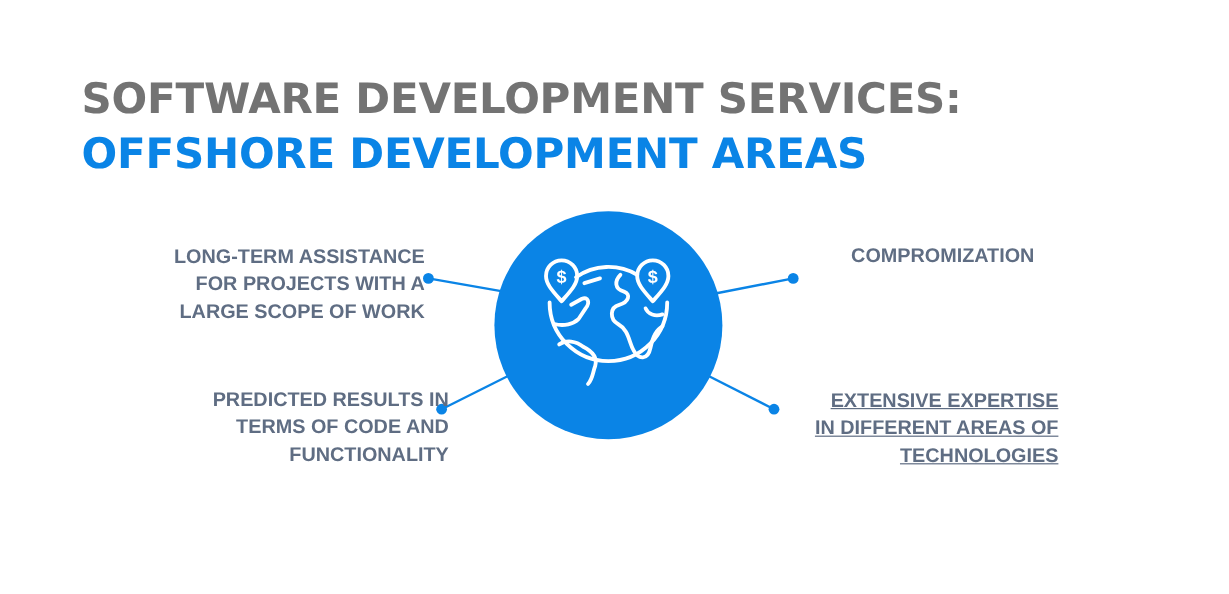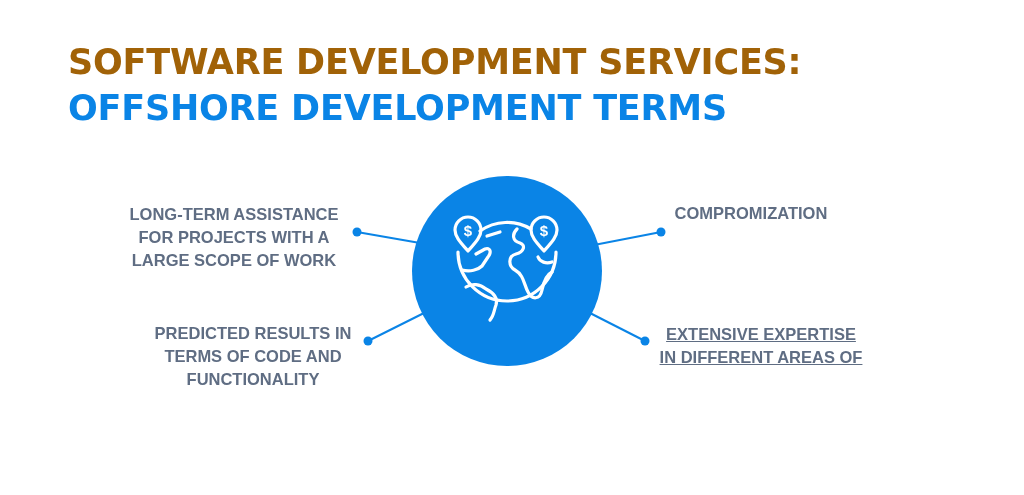--- a/index.html
+++ b/index.html
@@ -19,53 +19,53 @@
       left: 68px;
       top: 39px;
       margin: 0;
       font-family: "DejaVu Sans", "Liberation Sans", sans-serif;
       font-weight: 900;
       font-size: 35px;
       line-height: 46px;
       letter-spacing: -0.2px;
       white-space: nowrap;
     }
-    .title .line1 { display: block; color: #a16207; font-weight: bold; }
+    .title .line1 { display: block; color: #737373; font-weight: bold; margin-top: 21px; }
     .title .line2 { display: block; color: #0a84e6; font-weight: bold; }
 
     .diagram {
       position: absolute;
       left: 0;
       top: 0;
       width: 1024px;
       height: 495px;
     }
     .label {
       position: absolute;
       text-align: center;
       color: #5f6d83;
       font-family: "Liberation Sans", sans-serif;
       font-weight: bold;
       font-size: 16.5px;
       line-height: 23px;
       text-transform: uppercase;
       white-space: nowrap;
     }
-    .label span { display: block; }
+    .label span { display: block; text-align: right; }
     #label-tl { left: 114px; top: 203px; width: 240px; }
     #label-tr { left: 640px; top: 202px; width: 222px; }
     #label-bl { left: 132px; top: 322px; width: 242px; }
     #label-br { left: 640px; top: 323px; width: 242px; text-decoration: underline; }
   </style>
 </head>
 <body>
 
 <h1 class="title">
   <span class="line1">SOFTWARE DEVELOPMENT SERVICES:</span>
-  <span class="line2">OFFSHORE DEVELOPMENT TERMS</span>
+  <span class="line2">OFFSHORE DEVELOPMENT AREAS</span>
 </h1>
 
 <svg class="diagram" width="1024" height="495" viewBox="0 0 1024 495" xmlns="http://www.w3.org/2000/svg">
 
   <g stroke="#0a84e6" stroke-width="2" fill="#0a84e6">
     <g>
       <line x1="357" y1="232" x2="420" y2="243"></line>
       <circle cx="357" cy="232" r="4.5" stroke="none"></circle>
     </g>
     <g>
@@ -117,13 +117,14 @@
 
 <div class="label" id="label-bl">
   <span>PREDICTED RESULTS IN</span>
   <span>TERMS OF CODE AND</span>
   <span>FUNCTIONALITY</span>
 </div>
 
 <div class="label" id="label-br">
   <span>EXTENSIVE EXPERTISE</span>
   <span>IN DIFFERENT AREAS OF</span>
+  <span>TECHNOLOGIES</span>
 </div>
 
 </body></html>

